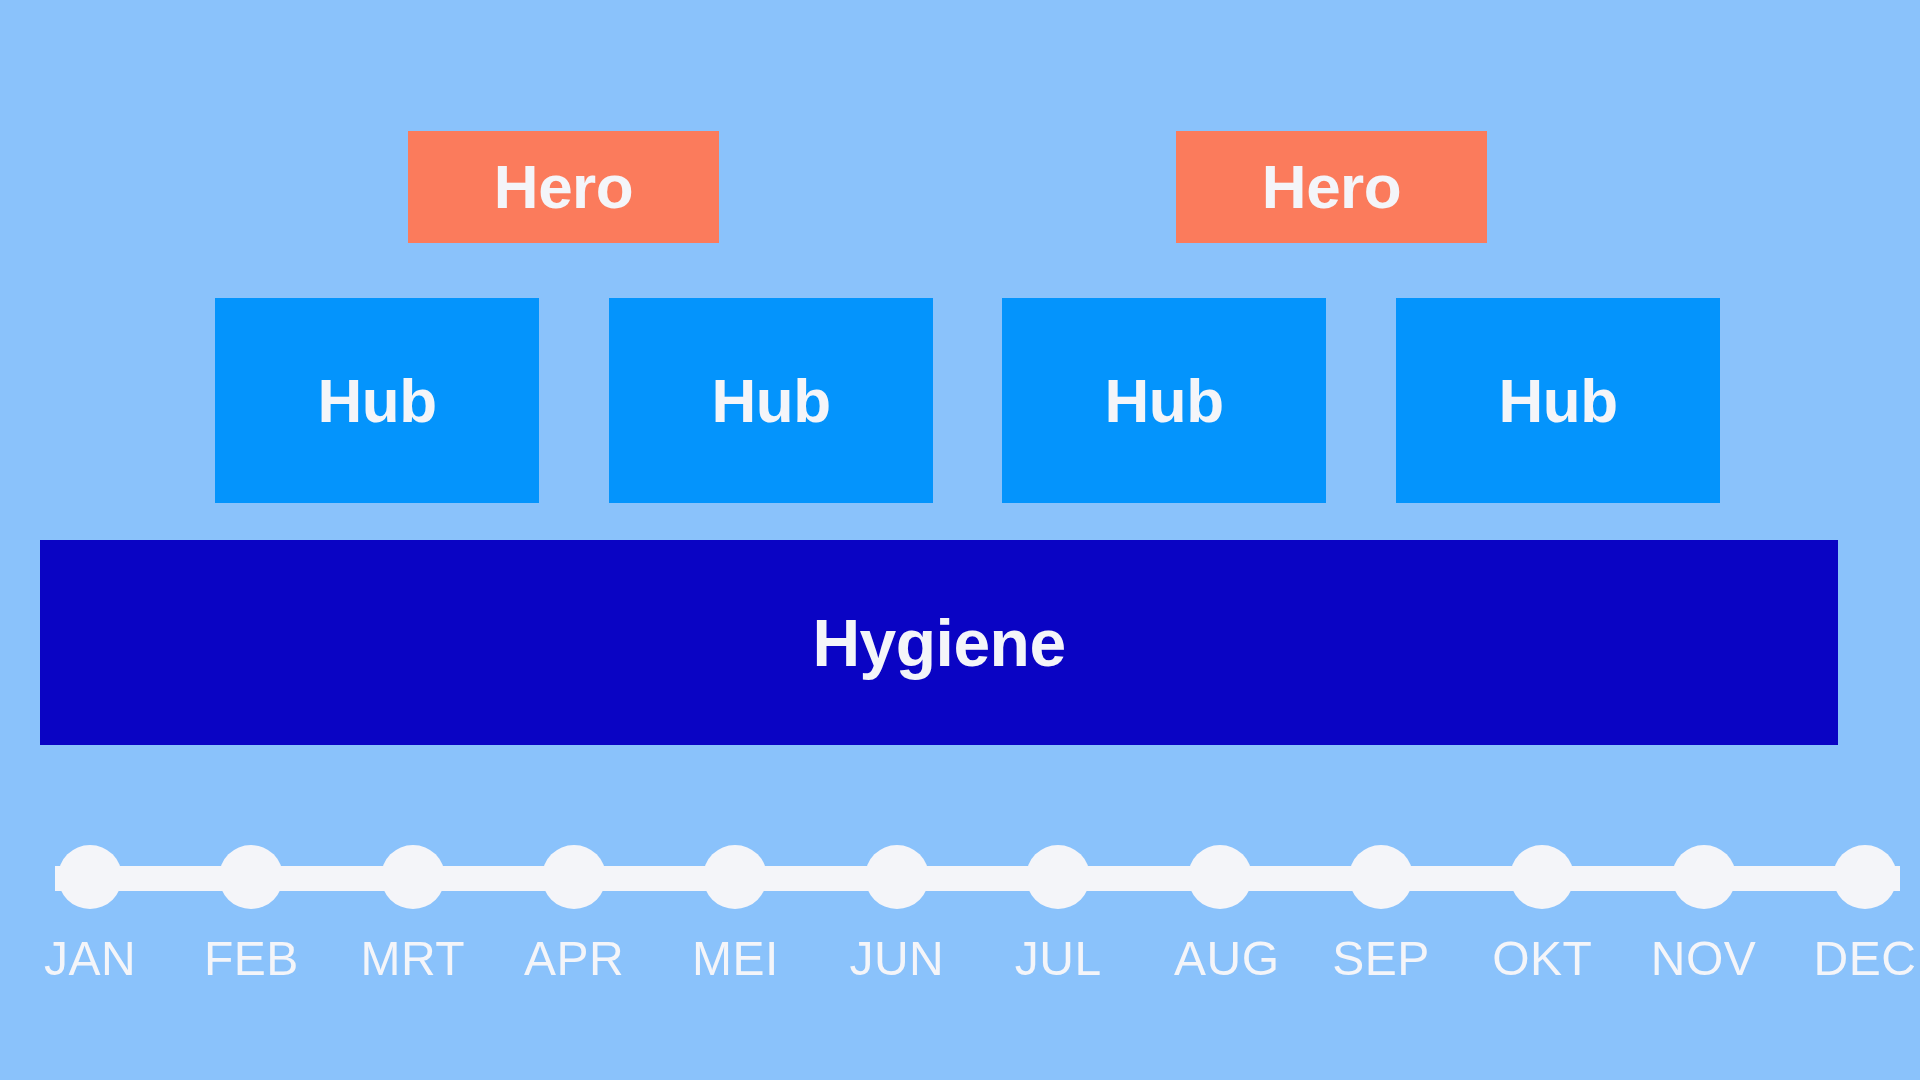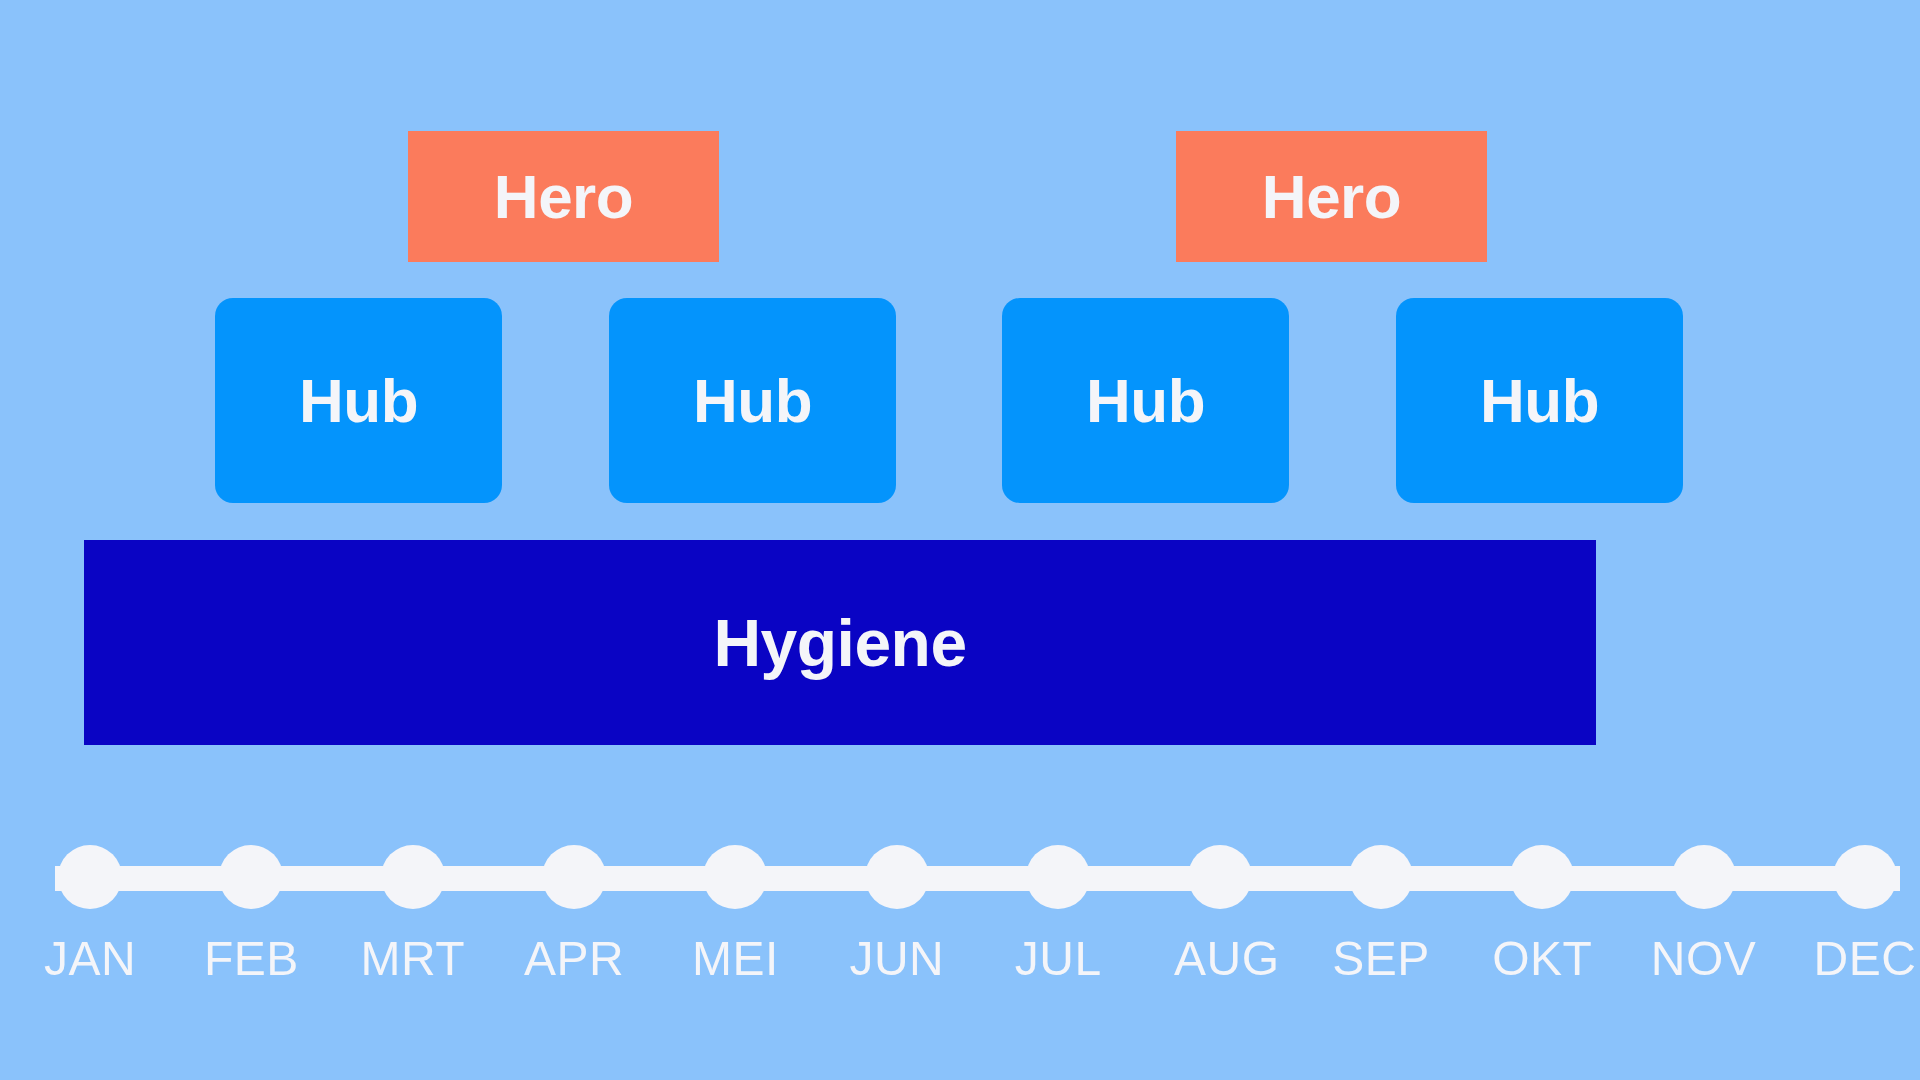--- a/index.html
+++ b/index.html
@@ -31,48 +31,46 @@
   .block-label {
     color: #f4f5f9;
     font-weight: bold;
     letter-spacing: -0.5px;
     line-height: 1;
     white-space: nowrap;
   }
 
   .hero {
     width: 311px;
-    height: 131px;
+    height: 112px;
     top: 131px;
     background: #fb7b5c;
   }
   .hero .block-label { font-size: 62px; }
   .hero-1 { left: 408px; }
   .hero-2 { left: 1176px; }
 
   .hub {
-    width: 287px;
+    width: 324px;
     height: 205px;
     top: 298px;
     background: #0494fc;
-    border-radius: 18px;
   }
   .hub .block-label { font-size: 62px; }
   .hub-1 { left: 215px; }
   .hub-2 { left: 609px; }
   .hub-3 { left: 1002px; }
   .hub-4 { left: 1396px; }
 
   .hygiene {
     left: 40px;
     top: 540px;
-    width: 1512px;
+    width: 1798px;
     height: 205px;
     background: #0a04c4;
-    margin-left: 44px;
   }
   .hygiene .block-label { font-size: 66px; }
 
   
   #timeline {
     position: absolute;
     left: 15px;
     top: 840px;
     width: 1920px;
     height: 200px;

